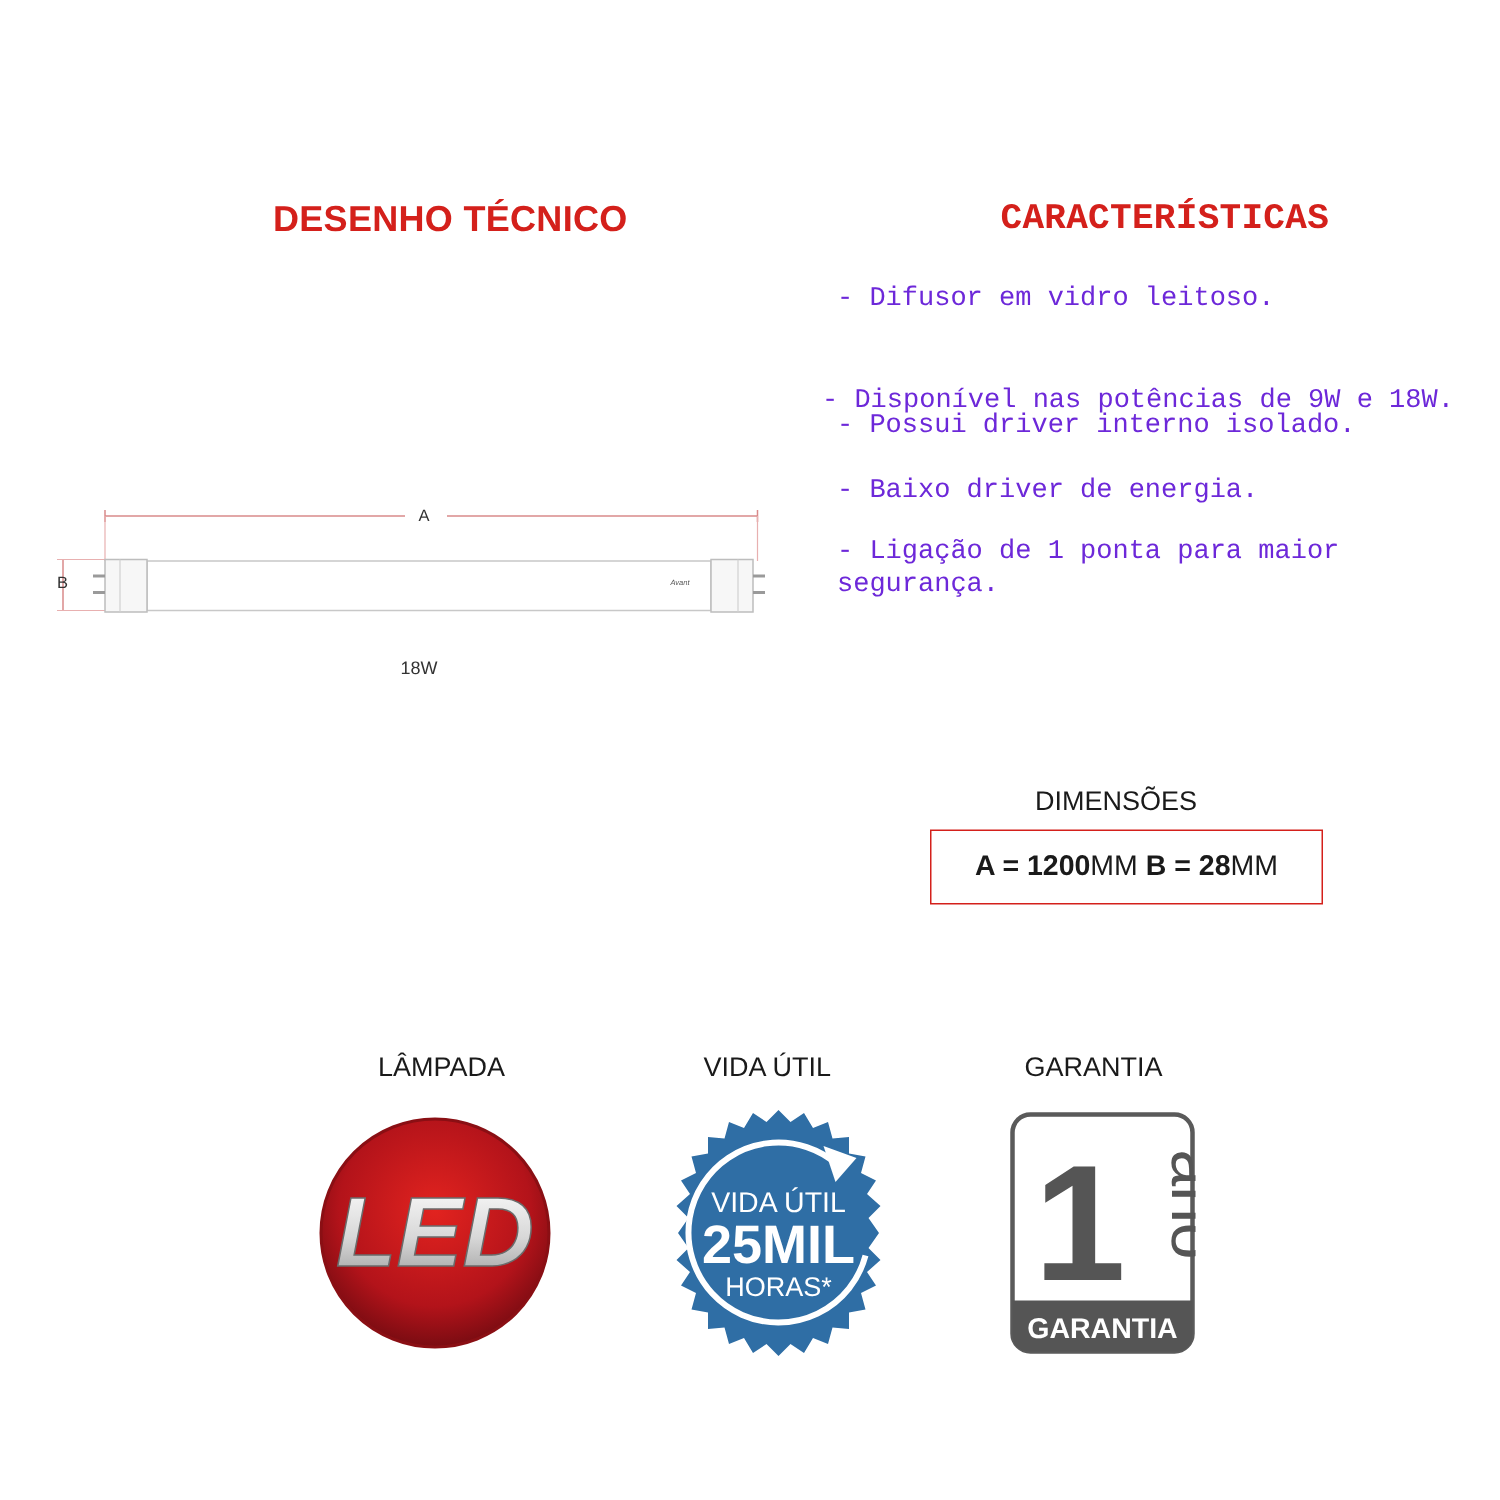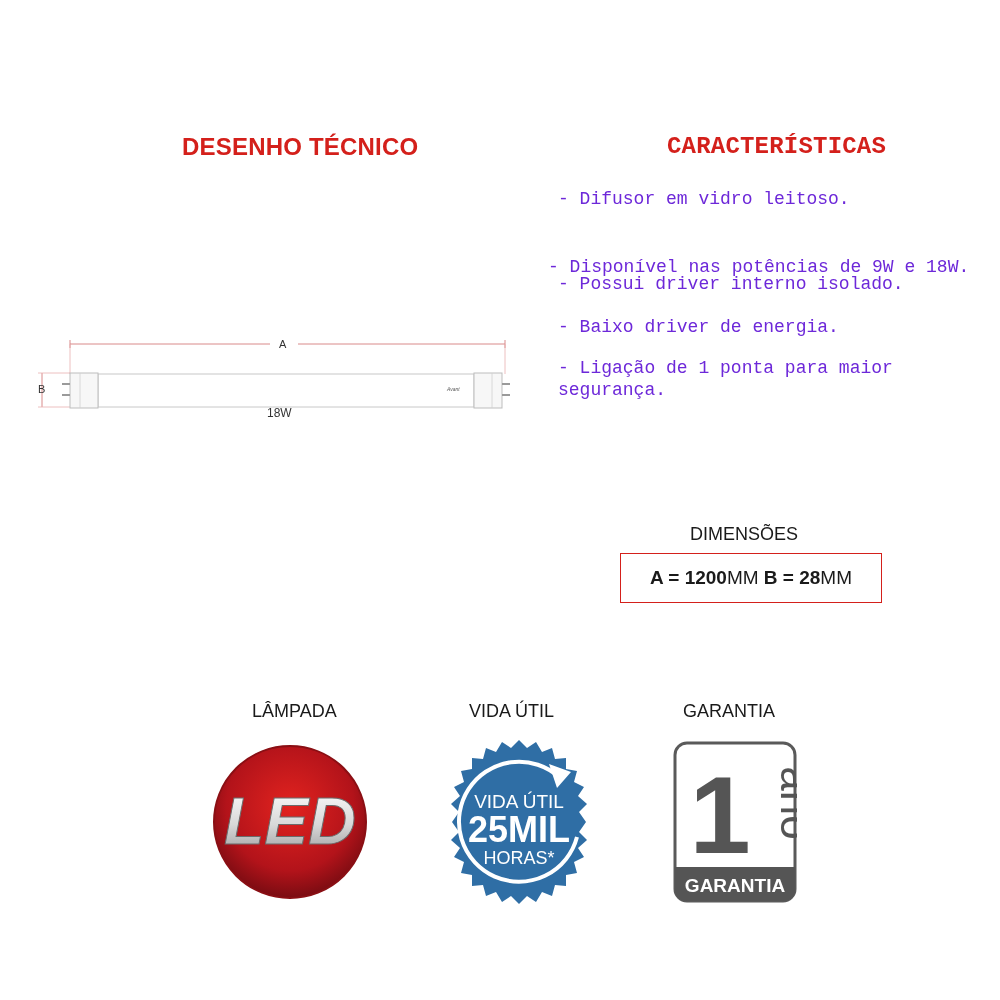--- a/index.html
+++ b/index.html
@@ -41,21 +41,21 @@
 
   <line x1="32" y1="54" x2="40" y2="54" stroke="#9a9a9a" stroke-width="2"></line>
   <line x1="32" y1="65" x2="40" y2="65" stroke="#9a9a9a" stroke-width="2"></line>
 
   <line x1="472" y1="54" x2="480" y2="54" stroke="#9a9a9a" stroke-width="2"></line>
   <line x1="472" y1="65" x2="480" y2="65" stroke="#9a9a9a" stroke-width="2"></line>
 </svg>
 <div class="abs" style="left:279px; top:338px; font-size:11px; color:#333;">A</div>
 <div class="abs" style="left:38px; top:383px; font-size:11px; color:#333;">B</div>
 <div class="abs" style="left:447px; top:386px; font-size:5px; font-style:italic; color:#555;">Avant</div>
-<div class="abs" style="left:267px; top:406px; font-size:12px; color:#333;">18W</div>
+<div class="abs" style="left:267px; top:438px; font-size:12px; color:#333;">18W</div>
 
 <div class="abs heading" style="left:633px; top:133px;font-family:Liberation Mono, monospace;">CARACTERÍSTICAS</div>
 
 <div class="abs feat" style="left:558px; top:188px;">- Difusor em vidro leitoso.</div>
 <div class="abs feat" style="left:548px; top:232px;margin-top:24px;">- Disponível nas potências de 9W e 18W.</div>
 <div class="abs feat" style="left:558px; top:273px;text-align:center;">- Possui driver interno isolado.</div>
 <div class="abs feat" style="left:558px; top:316px;">- Baixo driver de energia.</div>
 <div class="abs feat" style="left:558px; top:357px; width:340px;">- Ligação de 1 ponta para maior segurança.</div>
 
 <div class="abs label" style="left:690px; top:524px;">DIMENSÕES</div>

